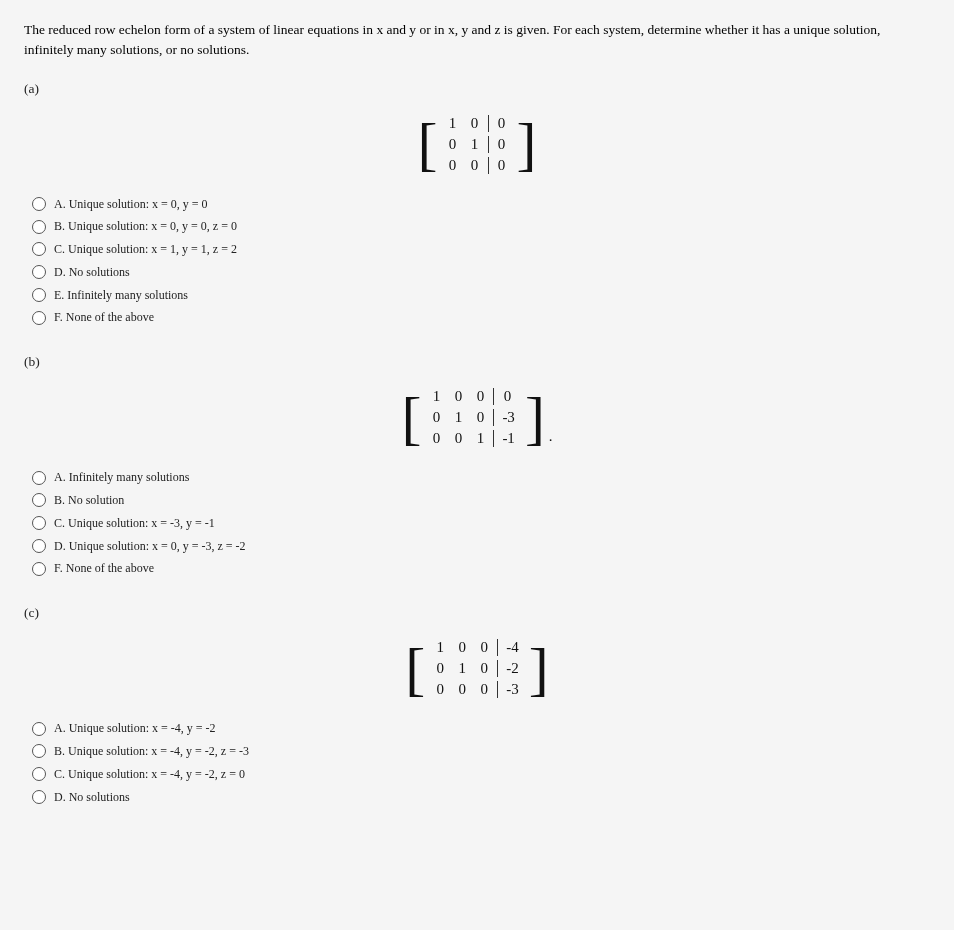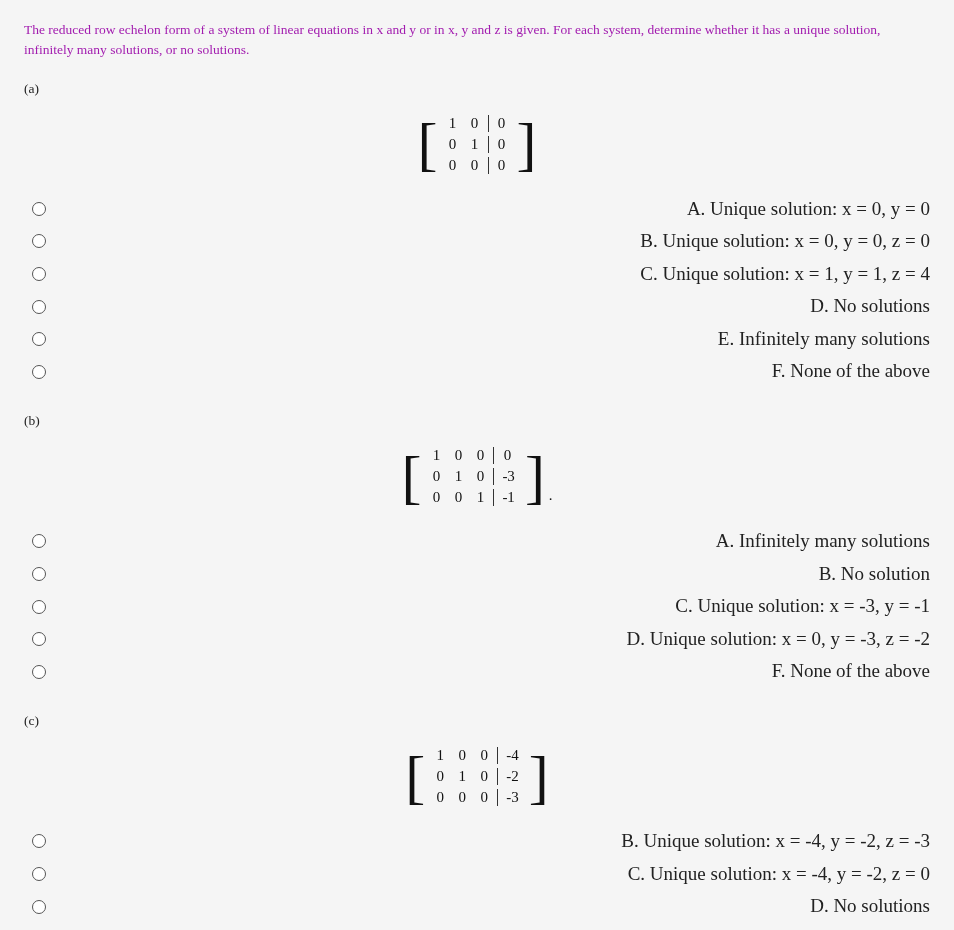--- a/index.html
+++ b/index.html
@@ -8,21 +8,21 @@
       font-family: Georgia, 'Times New Roman', serif;
       font-size: 14px;
       color: #111;
       padding: 20px 24px;
       max-width: 954px;
     }
     .intro-text {
       font-size: 13.5px;
       line-height: 1.5;
       margin-bottom: 20px;
-      color: #a21caf;
+      color: #000000;
     }
     .section {
       margin-bottom: 28px;
     }
     .section-label {
       font-size: 13.5px;
       margin-bottom: 12px;
       color: #222;
     }
     .matrix-area {
@@ -65,23 +65,22 @@
       margin: 0 2px;
     }
     .options-list {
       list-style: none;
       padding-left: 8px;
     }
     .option-item {
       display: flex;
       align-items: center;
       margin-bottom: 6px;
-      font-size: 19px;
+      font-size: 12px;
       line-height: 1.4;
-      justify-content: space-between;
     }
     .radio-circle {
       width: 14px;
       height: 14px;
       border-radius: 50%;
       border: 1.5px solid #555;
       display: inline-block;
       margin-right: 8px;
       flex-shrink: 0;
       background: white;
@@ -134,21 +133,21 @@
         <li class="option-item">
           <span class="radio-circle"></span>
           <span class="option-text">A. Unique solution: x = 0, y = 0</span>
         </li>
         <li class="option-item">
           <span class="radio-circle"></span>
           <span class="option-text">B. Unique solution: x = 0, y = 0, z = 0</span>
         </li>
         <li class="option-item">
           <span class="radio-circle"></span>
-          <span class="option-text">C. Unique solution: x = 1, y = 1, z = 4</span>
+          <span class="option-text">C. Unique solution: x = 1, y = 1, z = 2</span>
         </li>
         <li class="option-item">
           <span class="radio-circle"></span>
           <span class="option-text">D. No solutions</span>
         </li>
         <li class="option-item">
           <span class="radio-circle"></span>
           <span class="option-text">E. Infinitely many solutions</span>
         </li>
         <li class="option-item">
@@ -239,20 +238,24 @@
               <div class="matrix-divider"></div>
               <span class="matrix-cell">-3</span>
             </div>
           </div>
           <span class="matrix-bracket-right">]</span>
         </div>
       </div>
       <ul class="options-list">
         <li class="option-item">
           <span class="radio-circle"></span>
+          <span class="option-text">A. Unique solution: x = -4, y = -2</span>
+        </li>
+        <li class="option-item">
+          <span class="radio-circle"></span>
           <span class="option-text">B. Unique solution: x = -4, y = -2, z = -3</span>
         </li>
         <li class="option-item">
           <span class="radio-circle"></span>
           <span class="option-text">C. Unique solution: x = -4, y = -2, z = 0</span>
         </li>
         <li class="option-item">
           <span class="radio-circle"></span>
           <span class="option-text">D. No solutions</span>
         </li>

